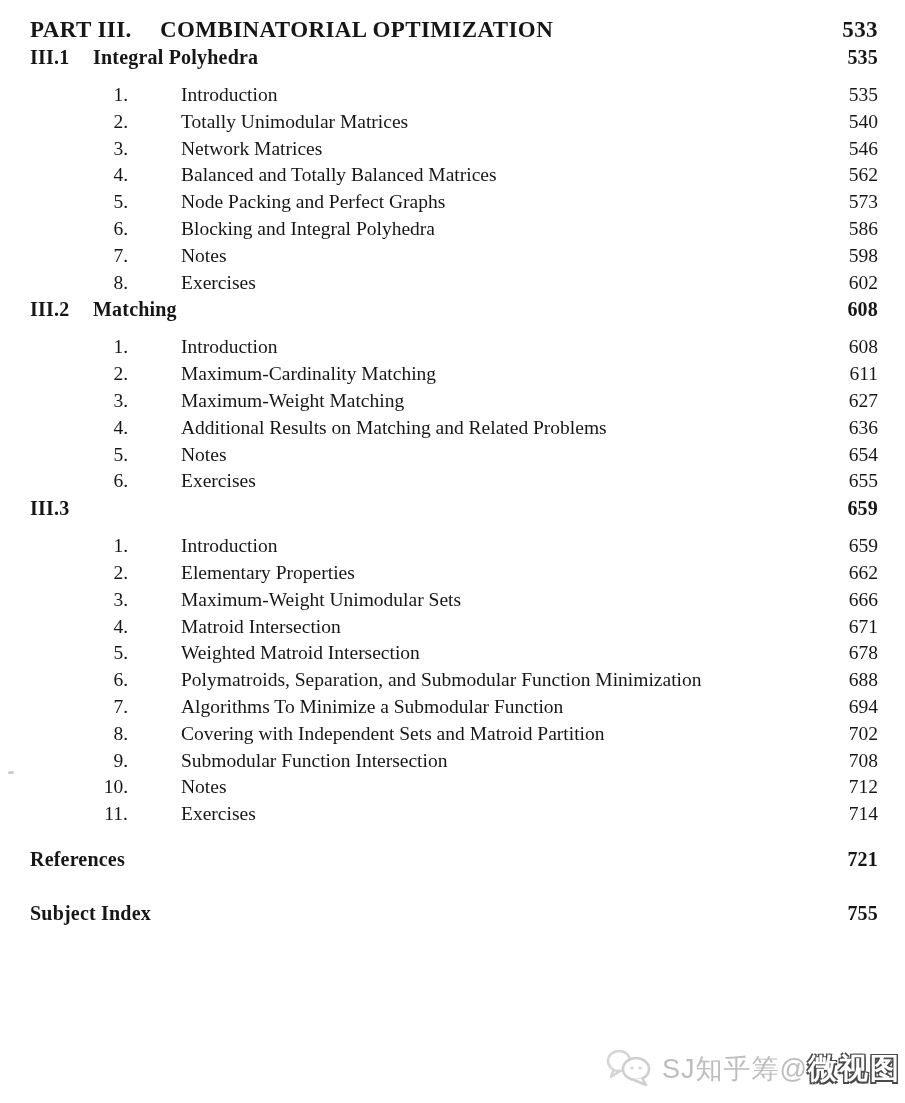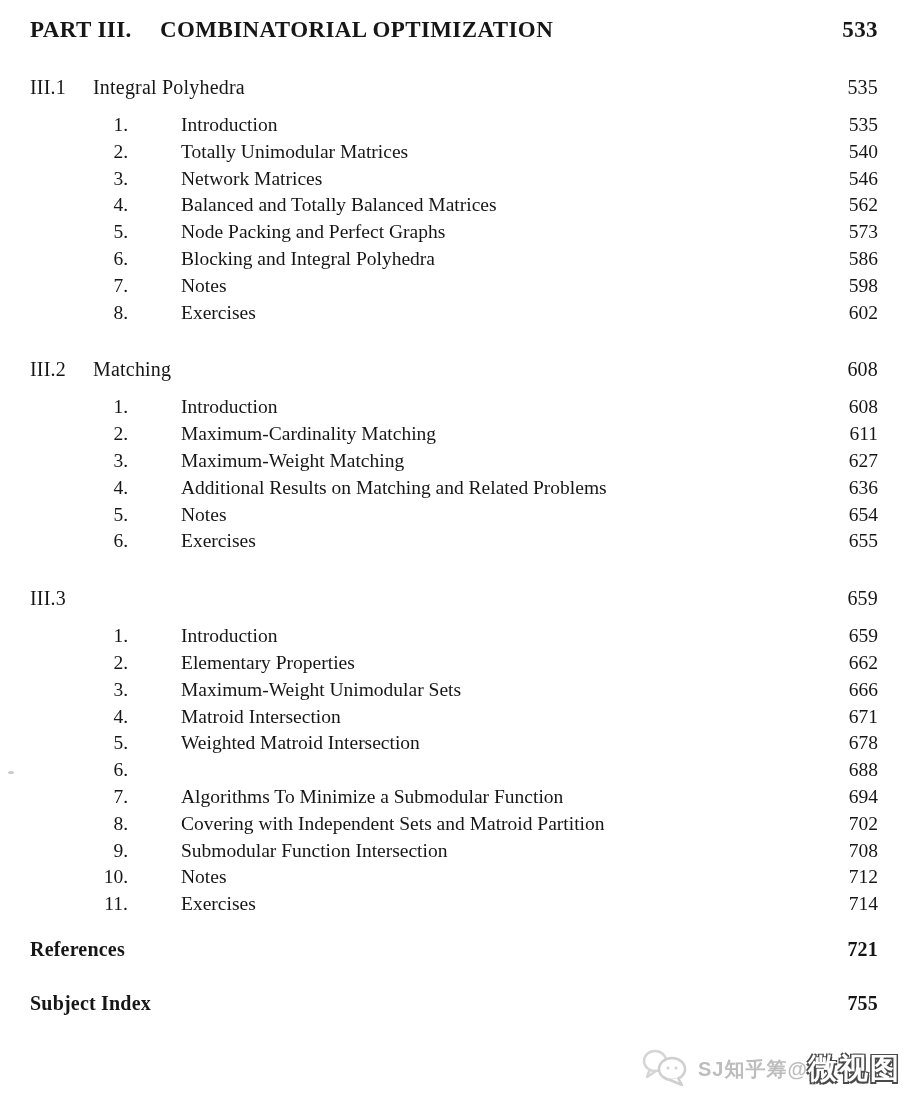--- a/index.html
+++ b/index.html
@@ -19,22 +19,21 @@
 
   
   .header {
     font-size:23px; font-weight:bold; line-height:28px; letter-spacing:0.4px;
   }
   .h-label { width:130px; flex:0 0 auto; }
   .h-title { flex:1 1 auto; white-space:nowrap; }
 
   
   .sec-head {
-    margin-top:30px;
-    font-size:20px; font-weight:normal; line-height:26px; letter-spacing:0.2px;
+    font-size:20px; font-weight:bold; line-height:26px; letter-spacing:0.2px;
   }
   .sec-id { width:63px; flex:0 0 auto; }
   .sec-title { flex:1 1 auto; white-space:nowrap; }
 
   
   .items { margin-top:12px; }
   .item { font-size:19.5px; line-height:26.8px; }
   .item-num { width:98px; flex:0 0 auto; text-align:right; margin-right:17px; }
   .item-title { flex:1 1 auto; white-space:nowrap;margin-left:36px; }
 
@@ -56,21 +55,21 @@
   
   .watermark {
     position:absolute; right:4px; bottom:12px;
     display:flex; align-items:center;
     z-index:5;
     font-family:"Liberation Sans","DejaVu Sans",sans-serif;
     pointer-events:none;
   }
   .wm-icon { flex:0 0 auto; margin-right:6px; opacity:0.75; }
   .wm-left {
-    color:#bdbdbd; font-size:20px; font-weight:bold; letter-spacing:1px;
+    color:#bdbdbd; font-size:27px; font-weight:normal; letter-spacing:1px;
     text-shadow:1px 1px 0 #ffffff;
   }
   .wm-right {
     color:#ffffff; font-size:29px; font-weight:bold; letter-spacing:2px;
     text-shadow:-1.5px -1.5px 0 #4a4a4a, 1.5px -1.5px 0 #4a4a4a,
                 -1.5px 1.5px 0 #4a4a4a, 1.5px 1.5px 0 #4a4a4a;
   }
 </style>
 </head>
 <body>
@@ -217,20 +216,21 @@
   </div>
 
   <div class="row item">
     <span class="item-num">5.</span>
     <span class="item-title">Weighted Matroid Intersection</span>
     <span class="page-num">678</span>
   </div>
 
   <div class="row item">
     <span class="item-num">6.</span>
+    <span class="item-title">Polymatroids, Separation, and Submodular Function Minimization</span>
     <span class="page-num">688</span>
   </div>
 
   <div class="row item">
     <span class="item-num">7.</span>
     <span class="item-title">Algorithms To Minimize a Submodular Function</span>
     <span class="page-num">694</span>
   </div>
 
   <div class="row item">

